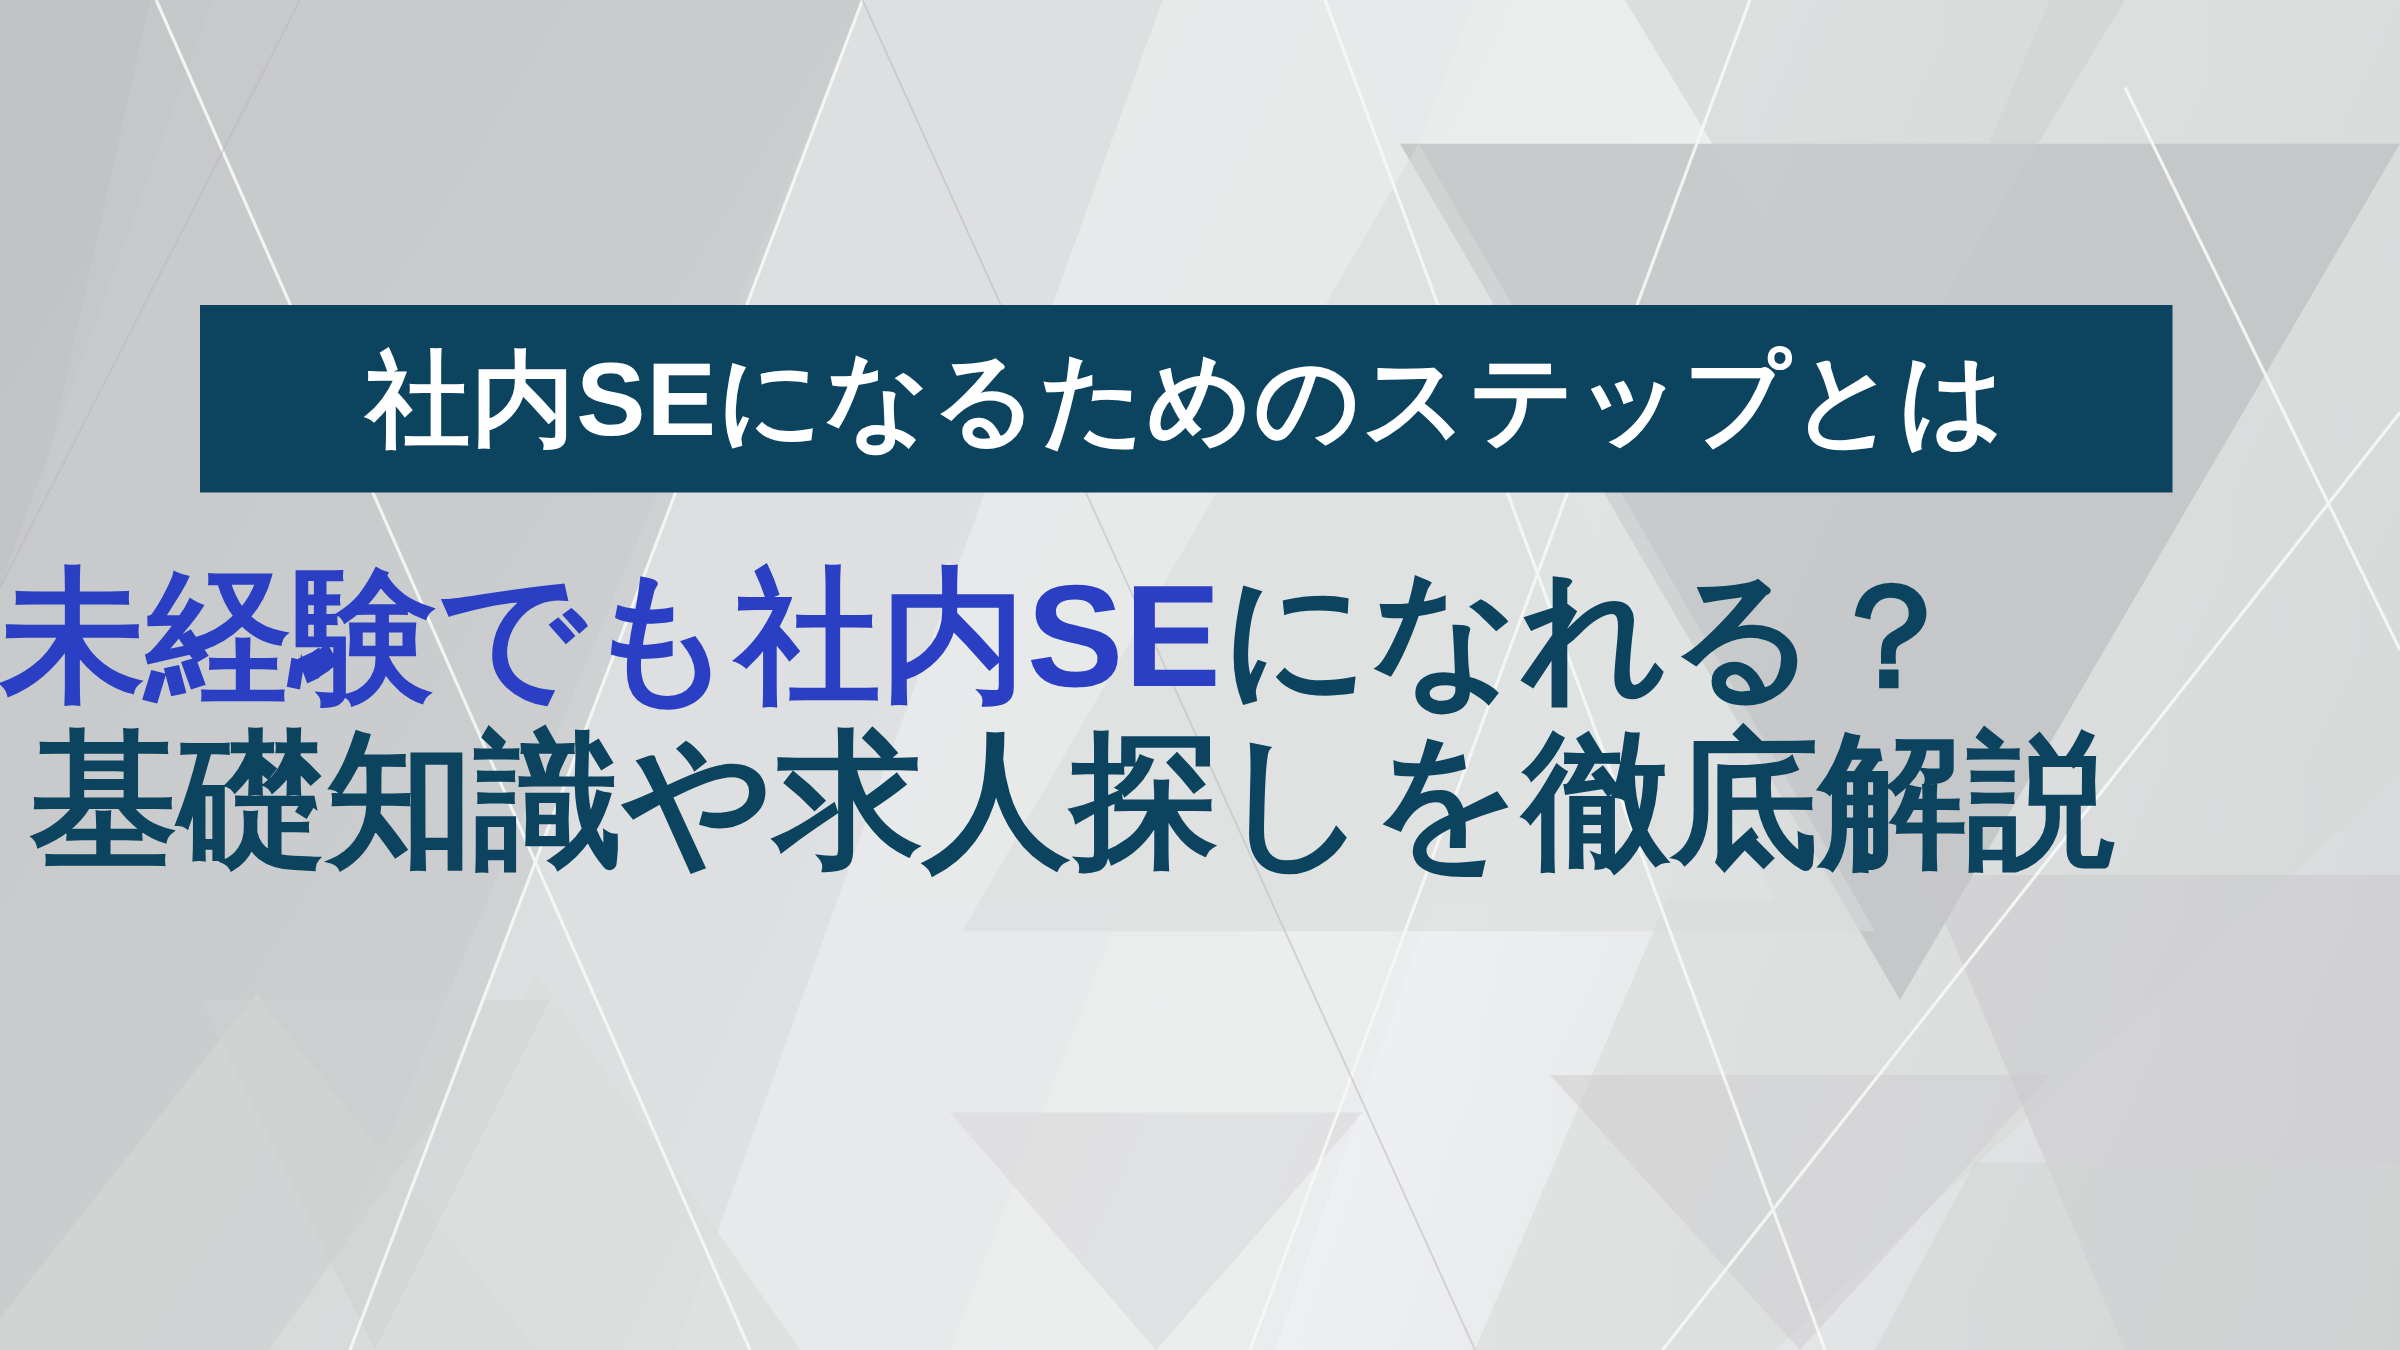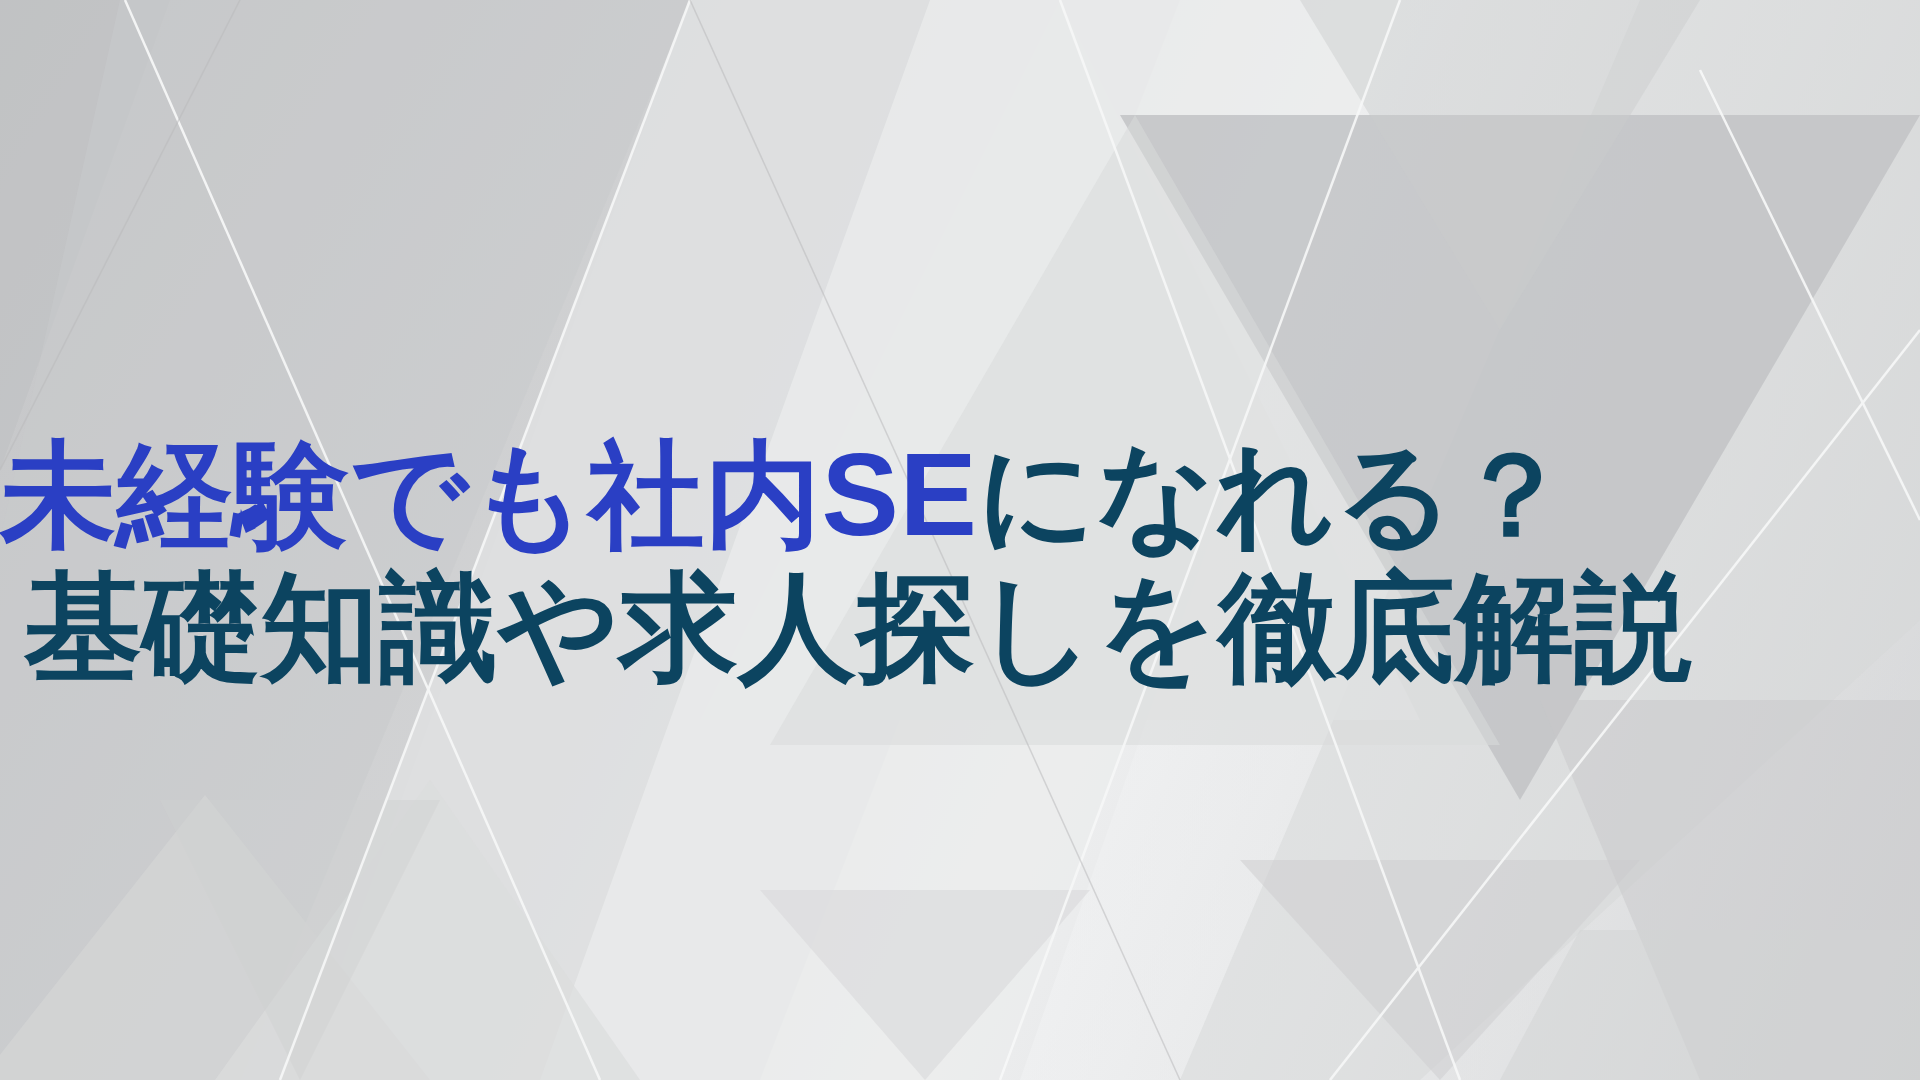--- a/index.html
+++ b/index.html
@@ -53,21 +53,21 @@
     line-height: 1;
     white-space: nowrap;
     text-align: center;
     font-family: "Liberation Sans", "DejaVu Sans", sans-serif;
   }
 
   
   .headline {
     position: absolute;
     left: 0;
-    top: 430px;
+    top: 444px;
     width: 1561px;
   }
   .headline-line {
     display: block;
     white-space: nowrap;
     font-weight: 700;
     line-height: 1.13;
     letter-spacing: 0.005em;
     font-family: "Liberation Sans", "DejaVu Sans", sans-serif;
   }
@@ -131,20 +131,23 @@
         <line x1="1700" y1="70" x2="1920" y2="520"></line>
         <line x1="1920" y1="330" x2="1330" y2="1080"></line>
       </g>
       <g stroke="#b9babc" stroke-width="1.5" fill="none" opacity="0.55">
         <line x1="690" y1="0" x2="1180" y2="1080"></line>
         <line x1="0" y1="470" x2="240" y2="0"></line>
       </g>
     </svg>
   </div>
 
+  <div class="eyebrow-banner">
+    <span class="eyebrow-text">社内SEになるためのステップとは</span>
+  </div>
 
   <div class="headline">
     <span class="headline-line headline-line-1">
       <span class="t-blue">未経験でも社内SE</span><span class="t-teal">になれる？</span>
     </span>
     <span class="headline-line headline-line-2">
       <span class="t-teal">基礎知識や求人探しを徹底解説</span>
     </span>
   </div>
 

